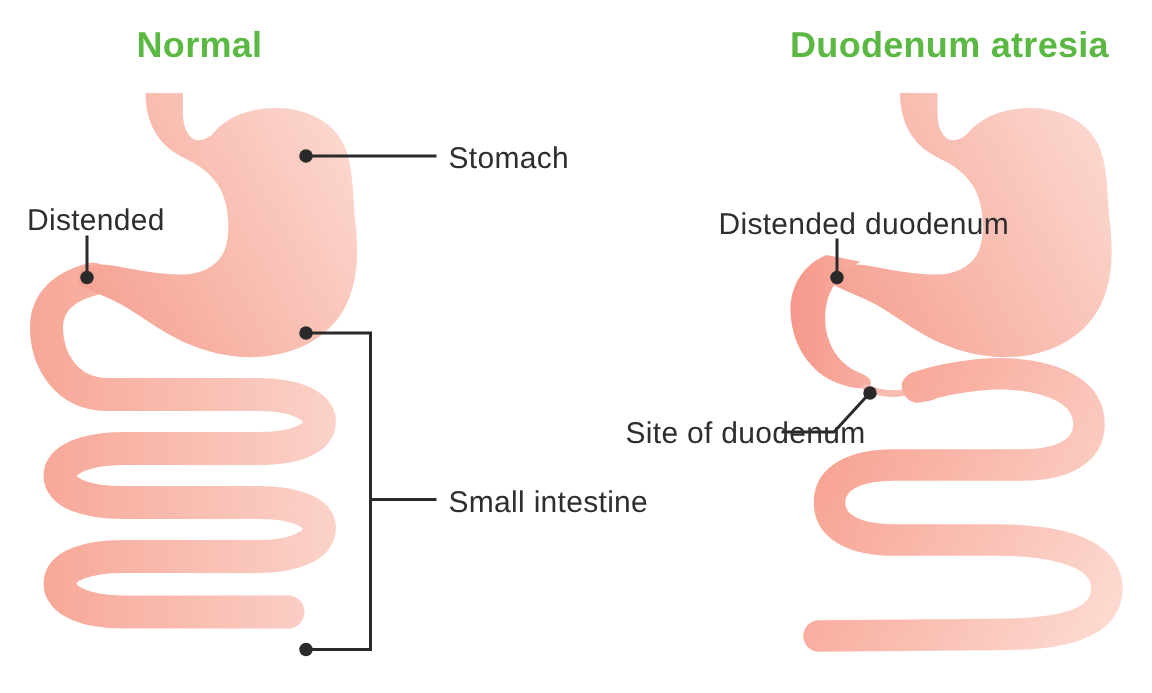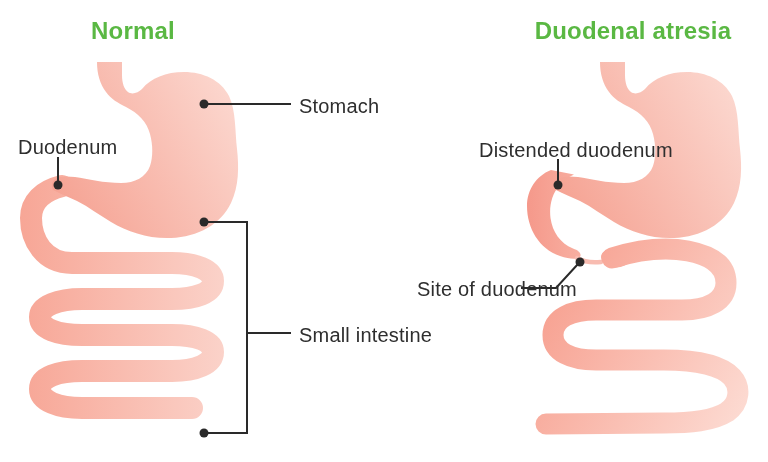--- a/index.html
+++ b/index.html
@@ -147,25 +147,25 @@
       <circle cx="58" cy="185" r="4.5"></circle>
       <circle cx="204" cy="222" r="4.5"></circle>
       <circle cx="204" cy="433" r="4.5"></circle>
       <circle cx="558" cy="185" r="4.5"></circle>
       <circle cx="580" cy="262" r="4.5"></circle>
     </g>
   </svg>
 
   <div class="panel-title" style="left:0px;">Normal</div>
 
-  <div class="panel-title" style="left:500px;">Duodenal atresia</div>
+  <div class="panel-title" style="left:500px;">Duodenum atresia</div>
 
   <div class="label" style="left:299px;top:95px;">Stomach</div>
 
-  <div class="label" style="left:18px;top:136px;">Duodenum</div>
+  <div class="label" style="left:18px;top:136px;">Distended</div>
 
   <div class="label" style="left:479px;top:139px;">Distended duodenum</div>
 
   <div class="label" style="left:299px;top:324px;">Small intestine</div>
 
   <div class="label" style="left:417px;top:278px;">Site of duodenum</div>
 
 </div>
 
 </body></html>

